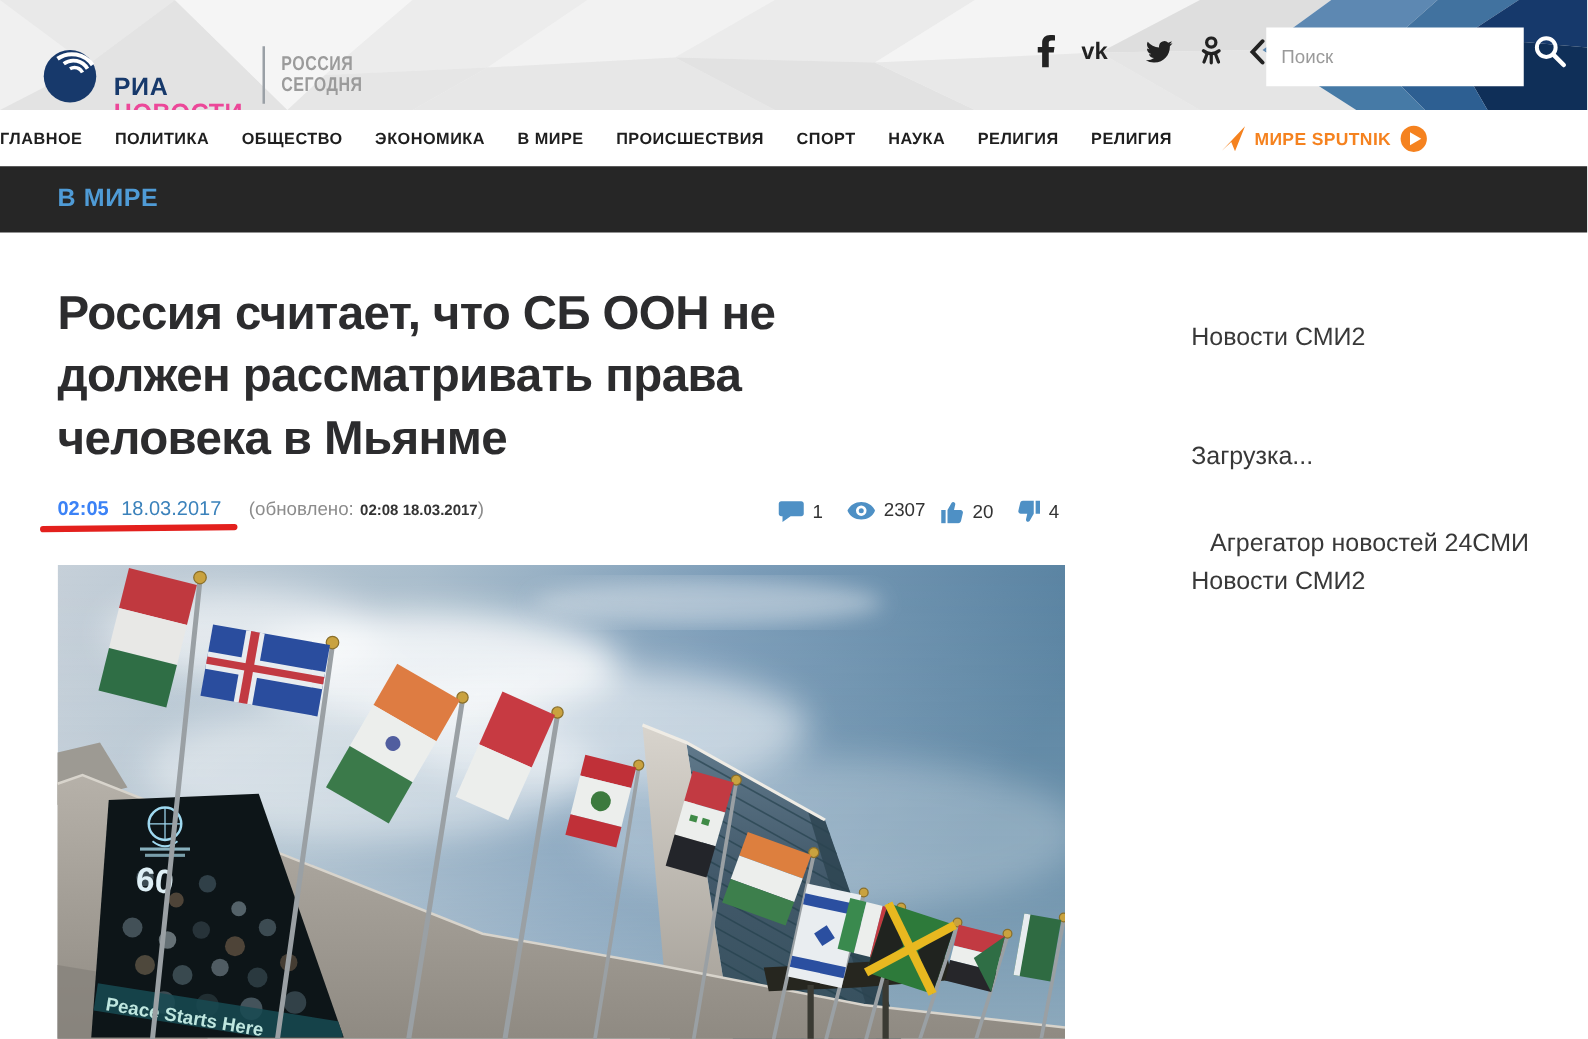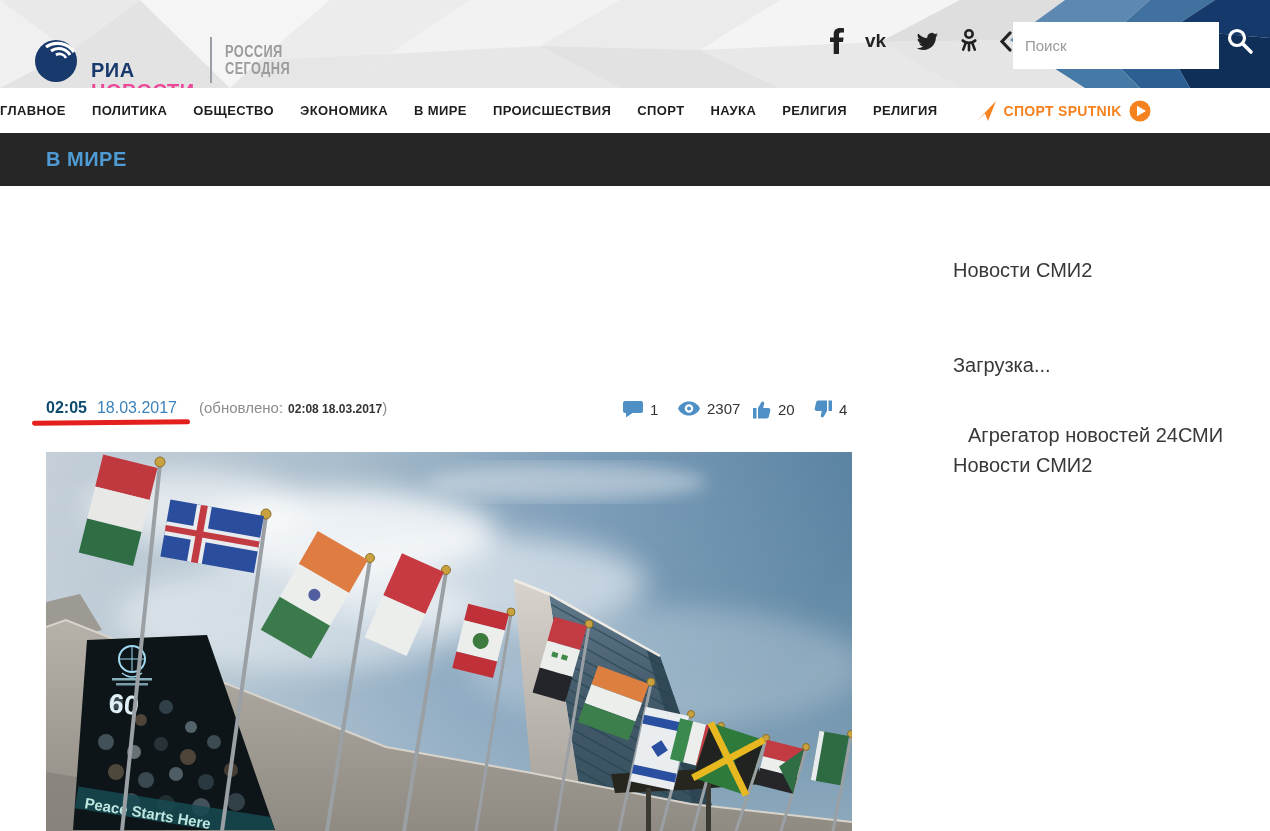--- a/index.html
+++ b/index.html
@@ -35,21 +35,21 @@
   
   .section-bar{position:absolute;left:0;top:133px;width:1270px;height:53px;background:#262626;}
   .section-label{position:absolute;left:46px;top:0;line-height:53px;font-size:20px;font-weight:bold;
        color:#4f9bd6;letter-spacing:.5px;cursor:pointer;}
 
   
   .title{position:absolute;left:46px;top:226px;width:760px;font-size:38px;font-weight:bold;
        color:#2c2c2e;line-height:50px;letter-spacing:-.5px;}
   .title div{white-space:nowrap;}
   .meta{position:absolute;left:46px;top:399px;display:flex;align-items:baseline;font-size:16px;}
-  .meta .time{font-weight:bold;color:#0c4a6e;}
+  .meta .time{font-weight:bold;color:#3b82f6;}
   .meta .date{color:#3b82bb;margin-left:10px;}
   .meta .upd{color:#8c8c8c;font-size:15px;margin-left:22px;}
   .meta .updv{color:#333;font-weight:bold;font-size:12px;margin-left:5px;}
   .meta .upds{color:#8c8c8c;font-size:15px;}
   .red-underline{position:absolute;left:32px;top:420px;width:158px;height:5px;background:#e3201d;
        border-radius:3px;transform:rotate(-.6deg);z-index:6;}
   .stat{position:absolute;top:400px;display:flex;align-items:center;gap:6px;}
   .stat .n{font-size:15px;color:#333;}
   .st-comments{left:622px;}
   .st-views{left:677px;}
@@ -160,32 +160,37 @@
     <span class="nav-item">В МИРЕ</span>
     <span class="nav-item">ПРОИСШЕСТВИЯ</span>
     <span class="nav-item">СПОРТ</span>
     <span class="nav-item">НАУКА</span>
     <span class="nav-item">РЕЛИГИЯ</span>
     <span class="nav-item">РЕЛИГИЯ</span>
     <span class="radio">
       <svg width="21" height="23" viewBox="0 0 21 23">
         <path d="M1.5 21.5 20 2 12 22l-3-7.5z" fill="#f5821f"></path>
       </svg>
-      <span class="radio-label">СПОРТ SPUTNIK</span>
+      <span class="radio-label">МИРЕ SPUTNIK</span>
       <svg width="22" height="22" viewBox="0 0 22 22">
         <circle cx="11" cy="11" r="10.5" fill="#f5821f"></circle>
         <polygon points="8,5.8 17,11 8,16.2" fill="#fff"></polygon>
       </svg>
     </span>
   </div>
 
   <div class="section-bar">
     <span class="section-label">В МИРЕ</span>
   </div>
 
+  <div class="title">
+    <div>Россия считает, что СБ ООН не</div>
+    <div>должен рассматривать права</div>
+    <div>человека в Мьянме</div>
+  </div>
 
   <div class="meta">
     <span class="time">02:05</span>
     <span class="date">18.03.2017</span>
     <span class="upd">(обновлено:</span>
     <span class="updv">02:08 18.03.2017</span>
     <span class="upds">)</span>
   </div>
   <div class="red-underline"></div>
 

